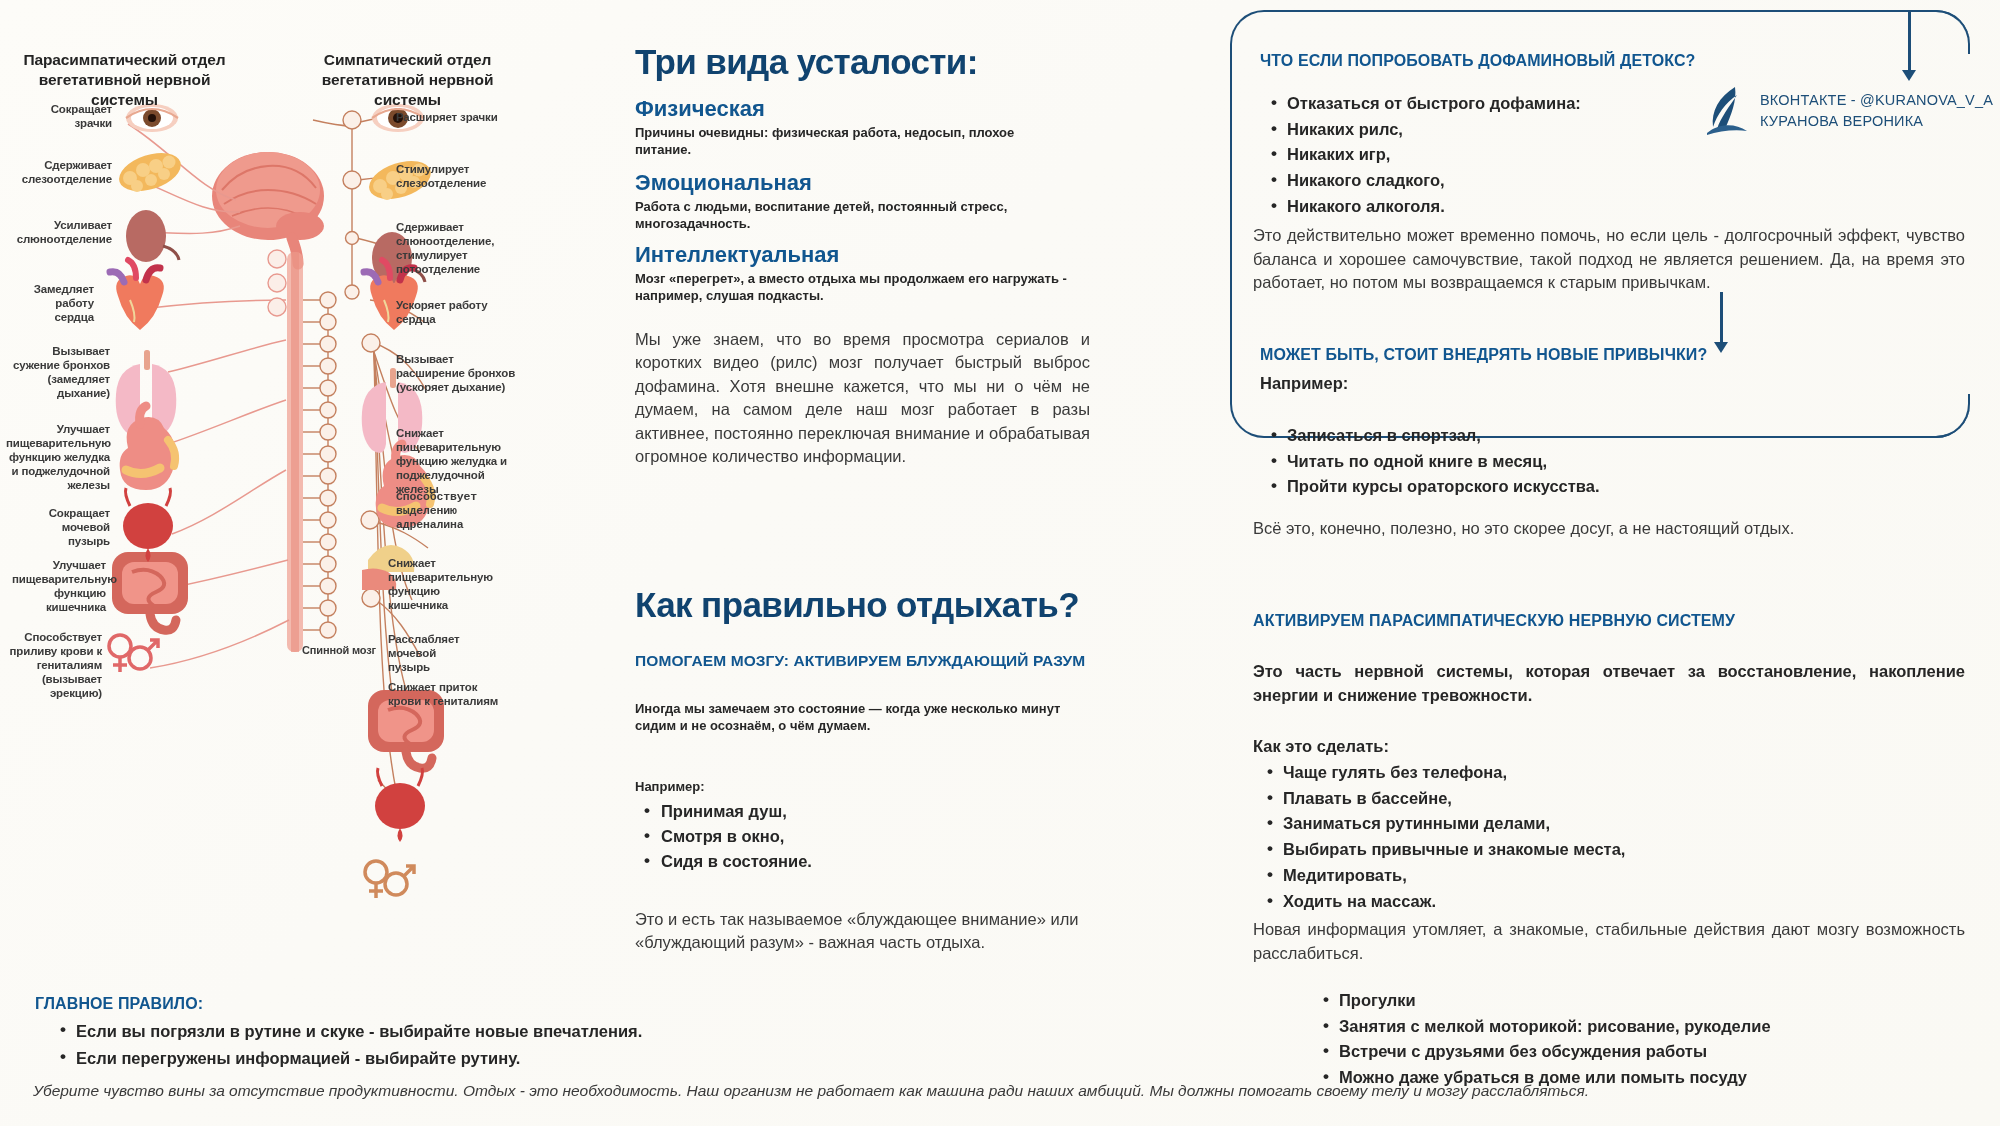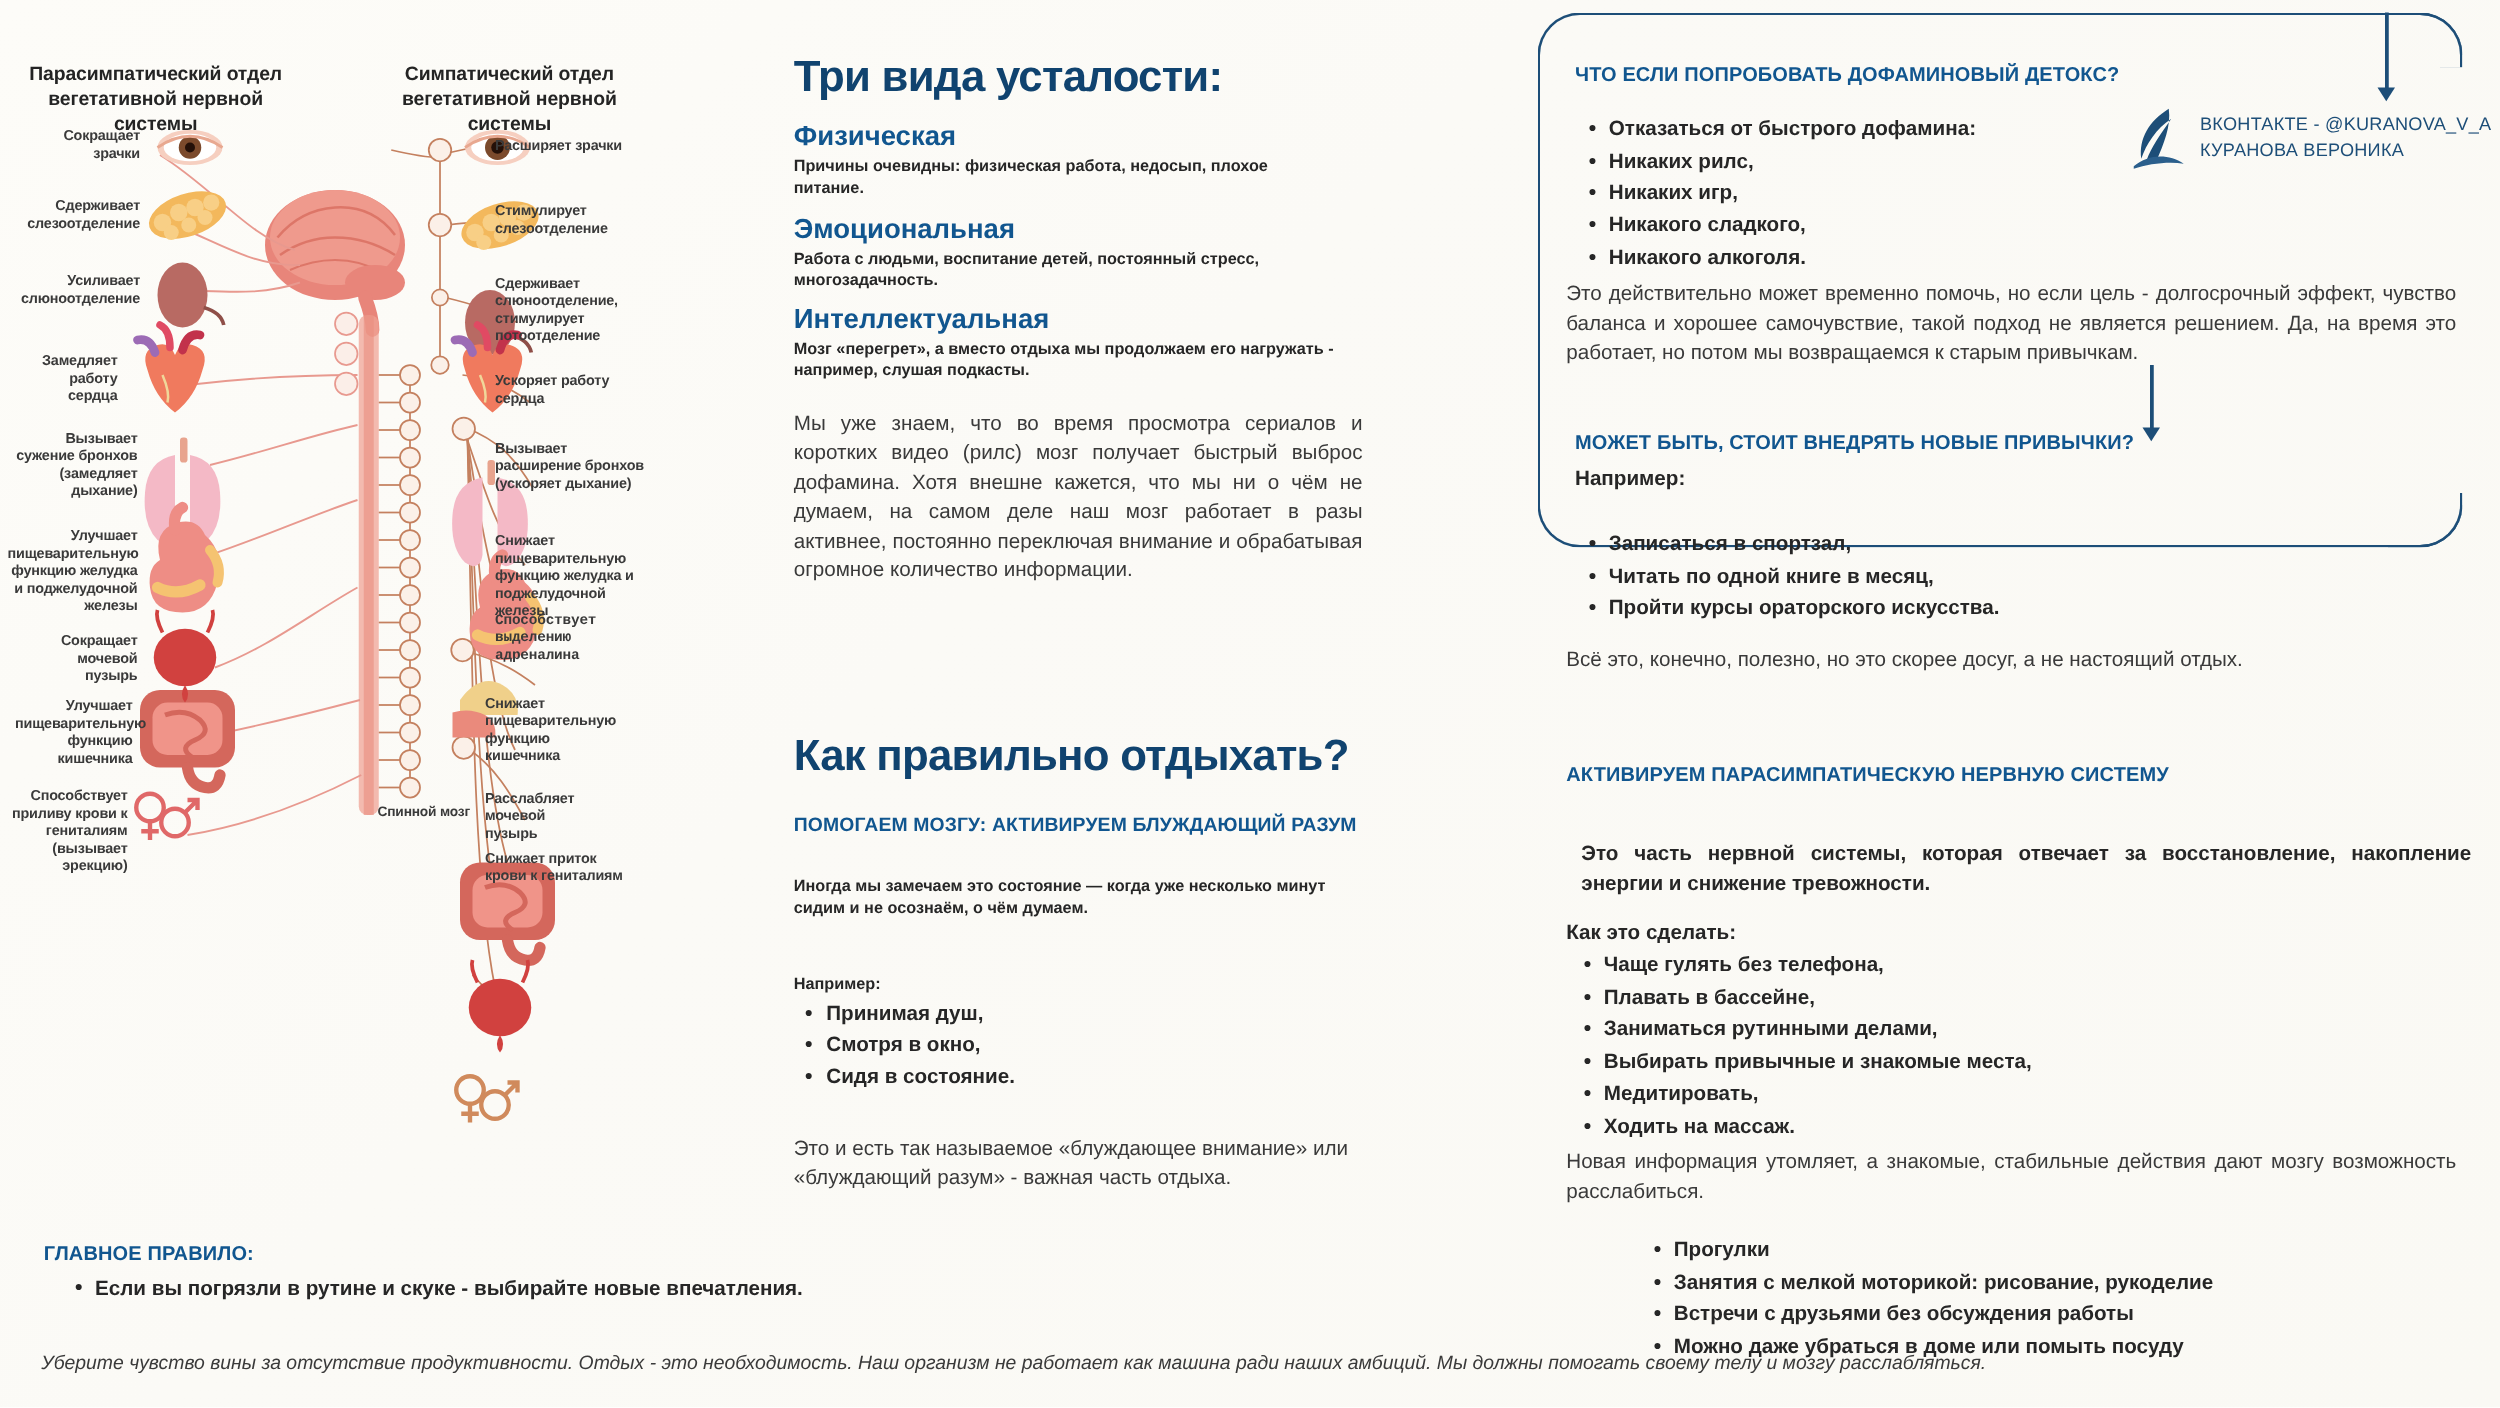--- a/index.html
+++ b/index.html
@@ -199,21 +199,21 @@
     line-height: 1.43;
     text-align: justify;
     margin: 0;
   }
   .r-just-bold {
     font-size: 16.5px;
     font-weight: bold;
     color: #262626;
     line-height: 1.43;
     text-align: justify;
-    margin: 12px;
+    margin: 0;
   }
   ul.rl {
     margin: 3px 0 0 0;
     padding-left: 24px;
     list-style: none;
   }
   ul.rl li {
     position: relative;
     font-size: 16.5px;
     font-weight: bold;
@@ -656,17 +656,18 @@
       <li>Занятия с мелкой моторикой: рисование, рукоделие</li>
       <li>Встречи с друзьями без обсуждения работы</li>
       <li>Можно даже убраться в доме или помыть посуду</li>
     </ul>
   </div>
 
   <div id="bottom">
     <div id="main-rule-title">ГЛАВНОЕ ПРАВИЛО:</div>
     <ul class="brl">
       <li>Если вы погрязли в рутине и скуке - выбирайте новые впечатления.</li>
+      <li>Если перегружены информацией - выбирайте рутину.</li>
     </ul>
     <div id="footer-italic">Уберите чувство вины за отсутствие продуктивности. Отдых - это необходимость. Наш организм не работает как машина ради наших амбиций. Мы должны помогать своему телу и мозгу расслабляться.</div>
   </div>
 
 </div>
 
 </body></html>

